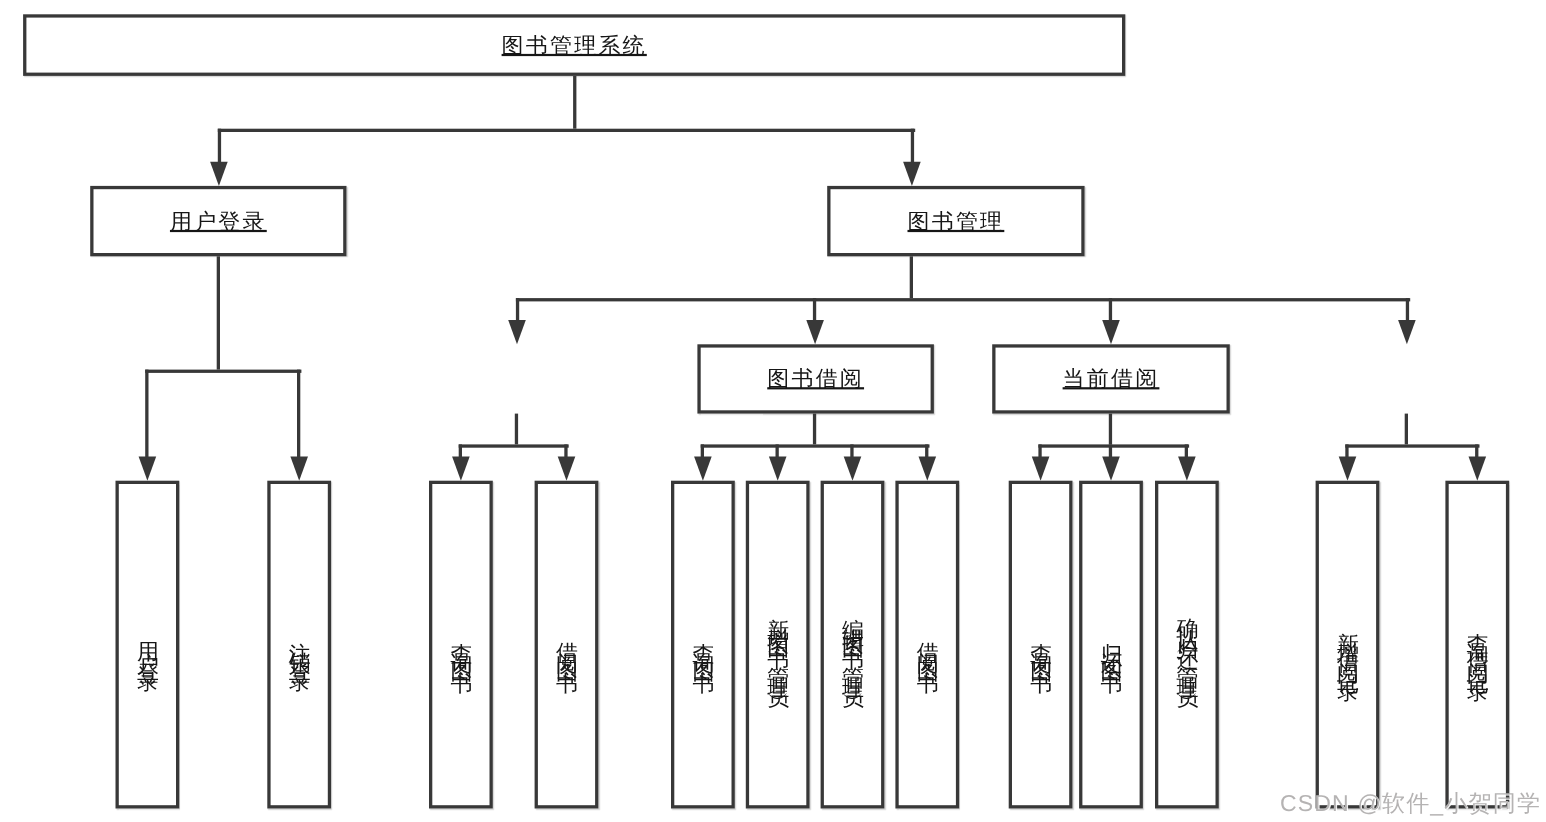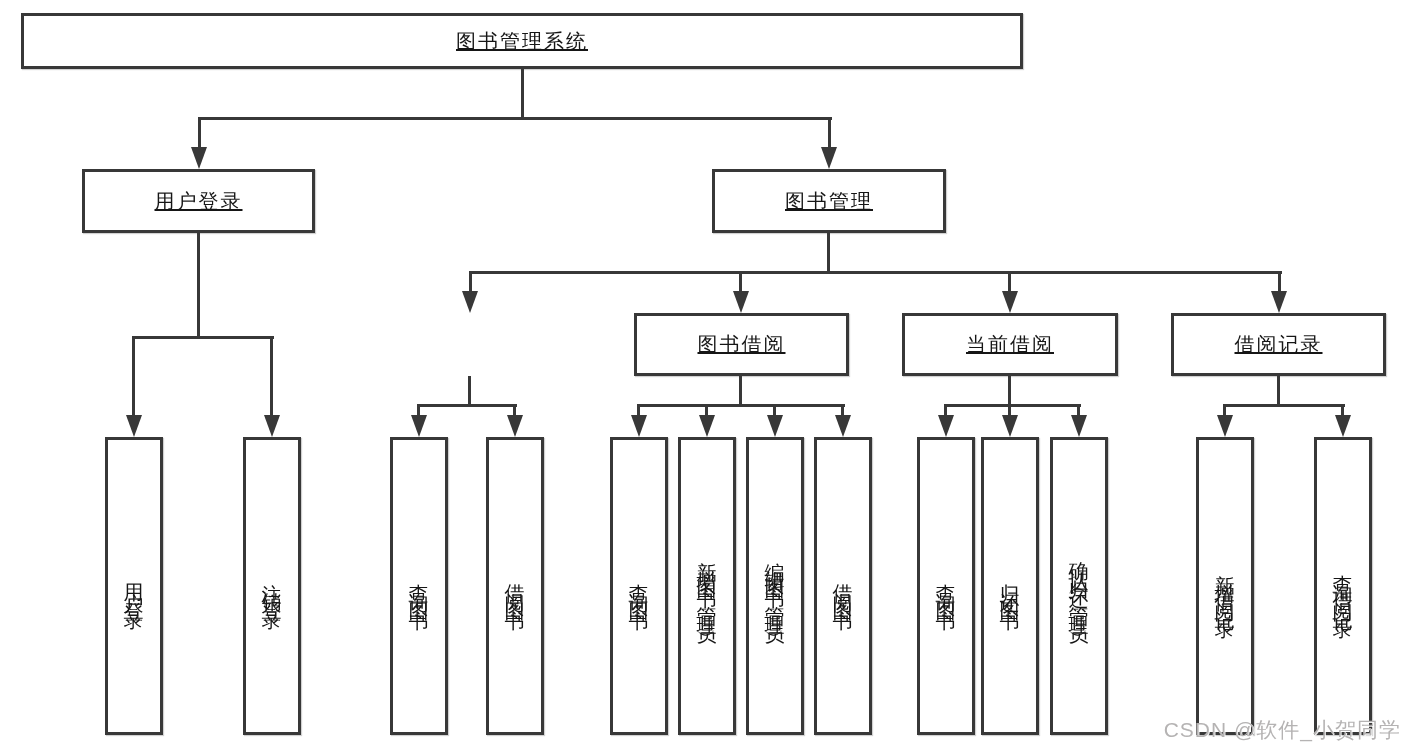--- a/index.html
+++ b/index.html
@@ -41,21 +41,21 @@
   <div class="vline" style="left:521px;top:69px;width:3px;height:48px"></div>
   <div class="hline" style="left:198px;top:117px;width:634px;height:3px"></div>
   <div class="vline" style="left:198px;top:117px;width:3px;height:33px"></div>
   <div class="vline" style="left:828px;top:117px;width:3px;height:33px"></div>
   <div class="arrow" style="left:191px;top:147px"></div>
   <div class="arrow" style="left:821px;top:147px"></div>
 
   <div class="box" style="left:82px;top:169px;width:233px;height:64px">
     <span class="h-label">用户登录</span>
   </div>
-  <div class="box" style="left:712px;top:169px;width:234px;height:64px">
+  <div class="box" style="left:752px;top:169px;width:234px;height:64px">
     <span class="h-label">图书管理</span>
   </div>
 
   <div class="vline" style="left:197px;top:233px;width:3px;height:103px"></div>
   <div class="hline" style="left:132px;top:336px;width:142px;height:3px"></div>
   <div class="vline" style="left:132px;top:336px;width:3px;height:82px"></div>
   <div class="vline" style="left:270px;top:336px;width:3px;height:82px"></div>
   <div class="arrow" style="left:126px;top:415px"></div>
   <div class="arrow" style="left:264px;top:415px"></div>
 
@@ -68,23 +68,20 @@
   <div class="arrow" style="left:462px;top:291px"></div>
   <div class="arrow" style="left:733px;top:291px"></div>
   <div class="arrow" style="left:1002px;top:291px"></div>
   <div class="arrow" style="left:1271px;top:291px"></div>
 
   <div class="box" style="left:902px;top:313px;width:216px;height:63px">
     <span class="h-label">当前借阅</span>
   </div>
   <div class="box" style="left:634px;top:313px;width:215px;height:63px">
     <span class="h-label">图书借阅</span>
-  </div>
-  <div class="box" style="left:1171px;top:313px;width:215px;height:63px">
-    <span class="h-label">借阅记录</span>
   </div>
 
   <div class="vline" style="left:468px;top:376px;width:3px;height:28px"></div>
   <div class="hline" style="left:417px;top:404px;width:100px;height:3px"></div>
   <div class="vline" style="left:417px;top:404px;width:3px;height:14px"></div>
   <div class="vline" style="left:513px;top:404px;width:3px;height:14px"></div>
   <div class="arrow" style="left:411px;top:415px"></div>
   <div class="arrow" style="left:507px;top:415px"></div>
 
   <div class="vline" style="left:739px;top:376px;width:3px;height:28px"></div>

